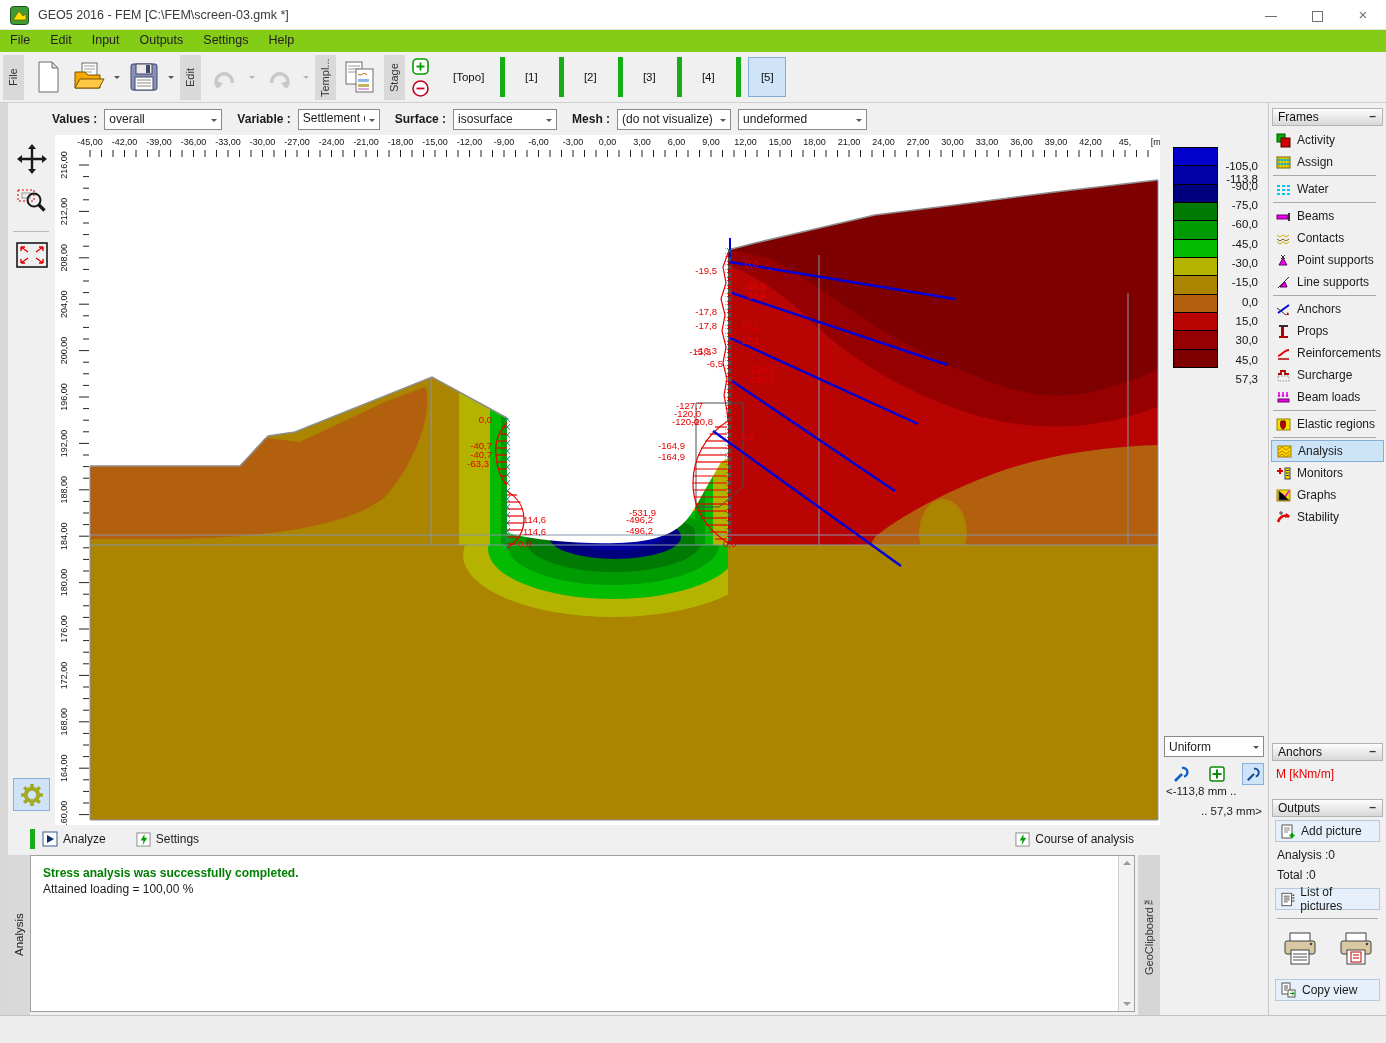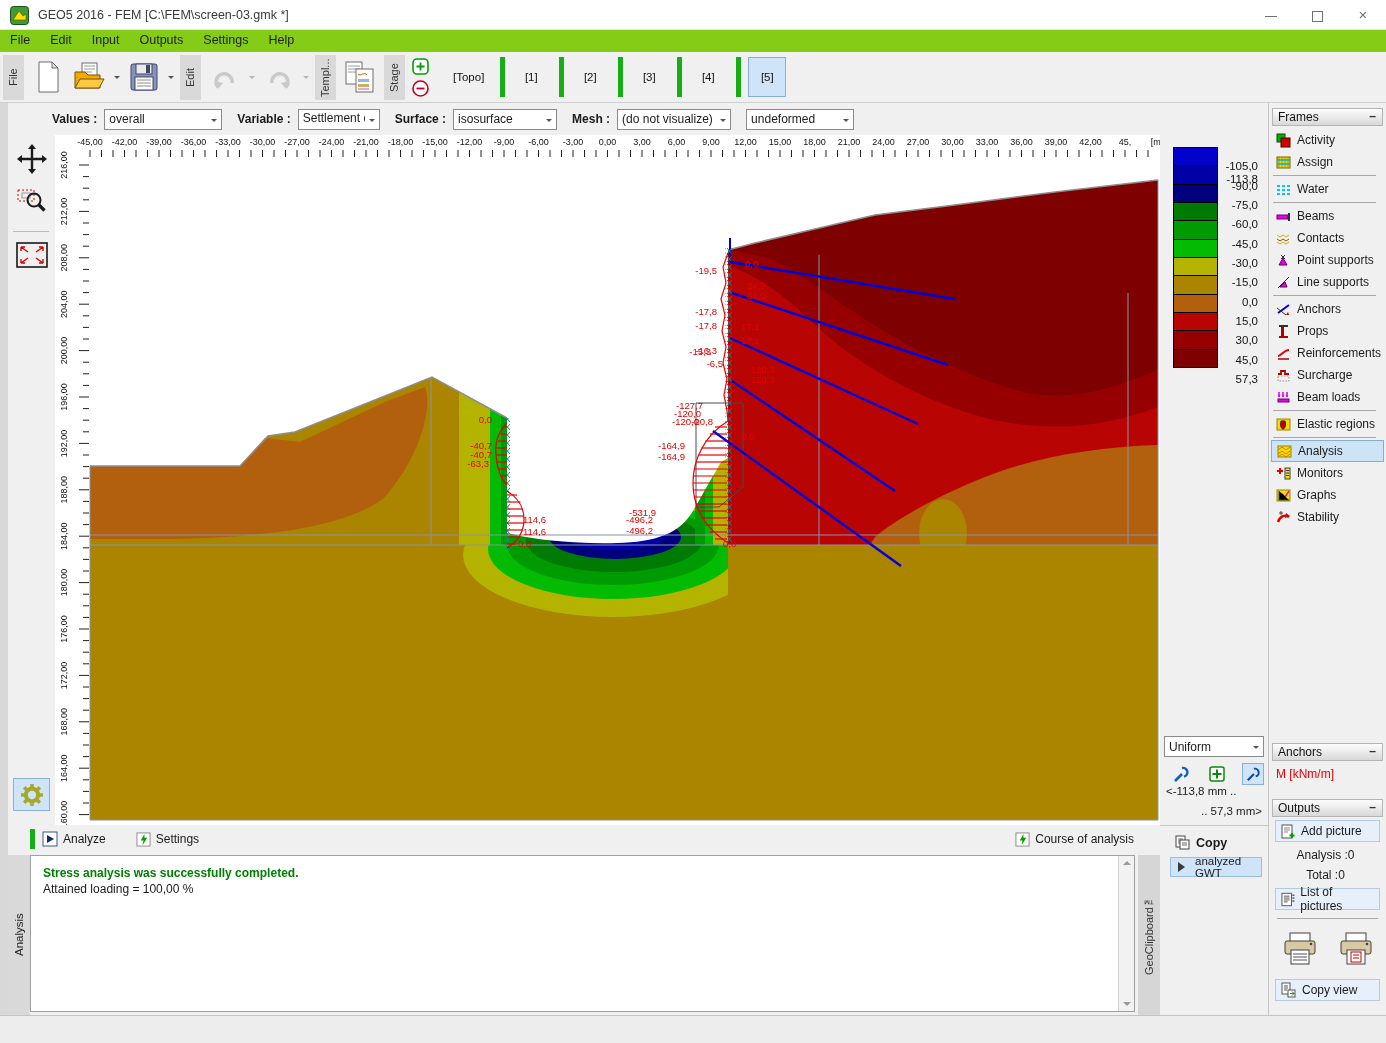--- a/index.html
+++ b/index.html
@@ -69,21 +69,21 @@
   #rangemax { position:absolute; right:6px; top:670px; font-size:11.5px; }
 
   
   #rightpanel { left:1268px; top:103px; width:118px; height:940px; background:#f0f0f0; border-left:1px solid #c6c6c6; }
   .phead { height:18px; margin:5px 3px 3px 3px; background:linear-gradient(#fdfdfd,#d8d8d8);
     border:1px solid #b4b4b4; font-size:12px; padding:1px 5px; position:relative; color:#111; }
   .phead .pmin { position:absolute; right:6px; top:0px; font-weight:bold; color:#333; }
   .fitem { height:22px; display:flex; align-items:center; padding-left:5px; gap:6px; font-size:12px; margin:0 2px; }
   .fitem.sel { background:#cde4f7; border:1px solid #86aed2; }
   .fsep { border-top:1px solid #a8a8a8; margin:2px 10px 2px 4px; }
-  .orow { display:flex; justify-content:center; padding:0 12px 0 8px; height:20px; align-items:center; font-size:12px; }
+  .orow { display:flex; justify-content:flex-start; padding:0 12px 0 8px; height:20px; align-items:center; font-size:12px; }
   .obtn { margin:3px 6px; height:22px; background:#e7f0fa; border:1px solid #b7c9dc; display:flex; align-items:center;
     gap:5px; padding:0 5px; font-size:12px; }
   #printrow { display:flex; justify-content:center; gap:12px; margin-top:8px; }
   .printbtn { width:44px; height:44px; display:flex; align-items:center; justify-content:center; }
   #outsep { border-top:1px solid #aaa; margin:8px 8px 0 8px; }
 
   
   #bottompanel { left:8px; top:825px; width:1152px; height:190px; background:#f0f0f0; }
   #btabs { height:28px; display:flex; align-items:center; }
   .bbtn { display:flex; align-items:center; gap:5px; padding:0 8px; height:24px; font-size:12px; }
@@ -244,21 +244,21 @@
     <span class="vlabel" style="margin-left:8px">Surface :</span>
     <div class="drop" style="width:104px">
       <span class="dtext">isosurface</span>
         <span class="car"></span>
       </div>
     <span class="vlabel" style="margin-left:8px">Mesh :</span>
     <div class="drop" style="width:114px">
       <span class="dtext">(do not visualize)</span>
         <span class="car"></span>
       </div>
-    <div class="drop" style="width:108px;margin-left:8px">
+    <div class="drop" style="width:129px;margin-left:0">
       <span class="dtext">undeformed</span>
         <span class="car"></span>
       </div>
   </div>
 
   <div id="leftedge" class="abs"></div>
   <div id="lefttools" class="abs">
     <div class="ltool" style="top:6px">
       <svg width="30" height="30" viewBox="0 0 30 30">
         <path d="M15 4 v22 M4 15 h22" stroke="#1a1a1a" stroke-width="2.4"></path>
@@ -957,30 +957,15 @@
       <div>Attained loading = 100,00 %</div>
       <div id="msgscroll">
         <div class="scar" id="scup"></div>
         <div class="scar" id="scdn"></div>
       </div>
     </div>
   </div>
 
   <div id="gcstrip" class="abs">GeoClipboard™</div>
 
-  <div id="copypanel" class="abs">
-    <div id="copyrow">
-      <svg width="17" height="17" viewBox="0 0 17 17">
-        <rect x="2" y="2" width="9" height="11" fill="#fff" stroke="#444"></rect>
-        <path d="M4 5h5M4 7h5M4 9h4" stroke="#666"></path>
-        <rect x="6" y="6" width="9" height="9" fill="#fff" stroke="#444"></rect>
-        <path d="M8 9h5M8 11h5" stroke="#666"></path>
-      </svg>
-      <span>Copy</span>
-    </div>
-    <div id="gwtbtn">
-      <span class="tri-r"></span>
-      <span>analyzed GWT</span>
-    </div>
-  </div>
 
   <div id="statusbar" class="abs"></div>
 </div>
 
 </body></html>

